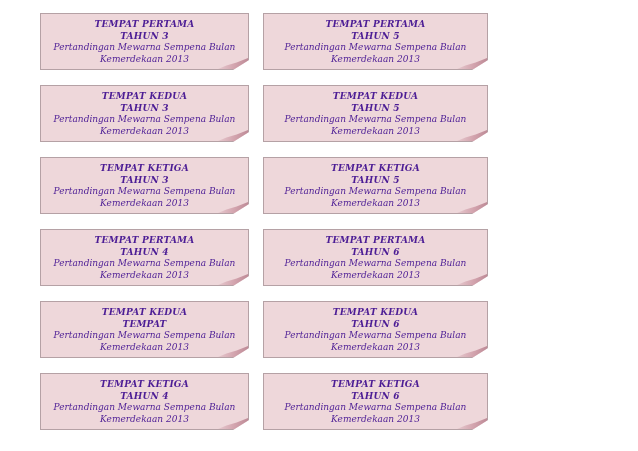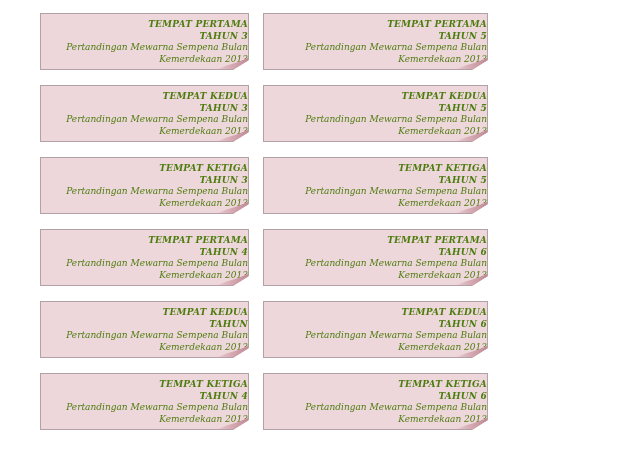--- a/index.html
+++ b/index.html
@@ -25,22 +25,22 @@
     row-gap: 15px;
     grid-auto-rows: 57px;
   }
   .note {
     position: relative;
     box-sizing: border-box;
     background: #eed7da;
     border: 1px solid #b5a1a5;
     clip-path: polygon(0 0, 100% 0, 100% calc(100% - 10px), calc(100% - 16px) 100%, 0 100%);
     padding-top: 5px;
-    text-align: right;
-    color: #4d7c0f;
+    text-align: center;
+    color: #4c1d95;
   }
   .ln {
     font-style: italic;
     font-size: 9px;
     line-height: 11.5px;
     white-space: nowrap;
   }
   .ln.t {
     font-weight: bold;
     letter-spacing: 0.2px;
@@ -120,21 +120,21 @@
     <div class="note">
       <div class="ln t">TEMPAT PERTAMA</div>
       <div class="ln t">TAHUN 6</div>
       <div class="ln">Pertandingan Mewarna Sempena Bulan</div>
       <div class="ln">Kemerdekaan 2013</div>
       <span class="fold"></span>
     </div>
 
     <div class="note">
       <div class="ln t">TEMPAT KEDUA</div>
-      <div class="ln t">TAHUN</div>
+      <div class="ln t">TEMPAT</div>
       <div class="ln">Pertandingan Mewarna Sempena Bulan</div>
       <div class="ln">Kemerdekaan 2013</div>
       <span class="fold"></span>
     </div>
 
     <div class="note">
       <div class="ln t">TEMPAT KEDUA</div>
       <div class="ln t">TAHUN 6</div>
       <div class="ln">Pertandingan Mewarna Sempena Bulan</div>
       <div class="ln">Kemerdekaan 2013</div>

